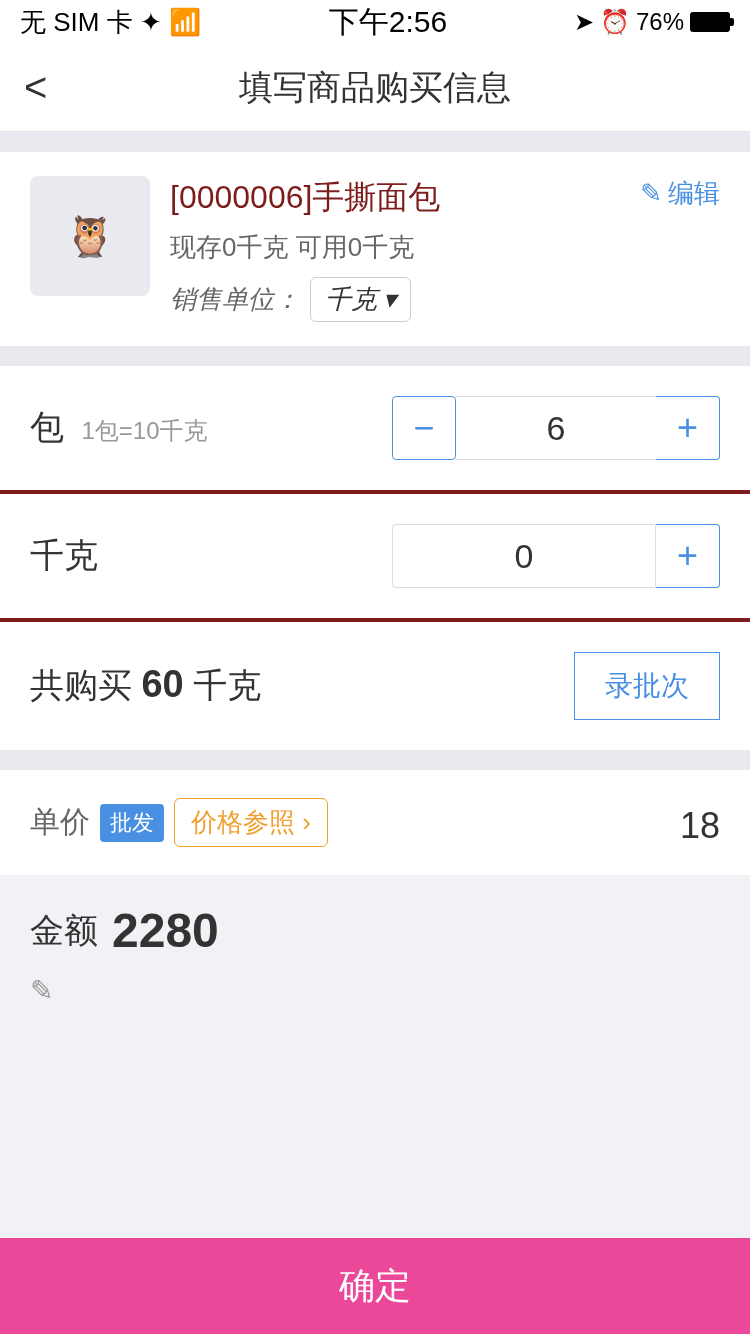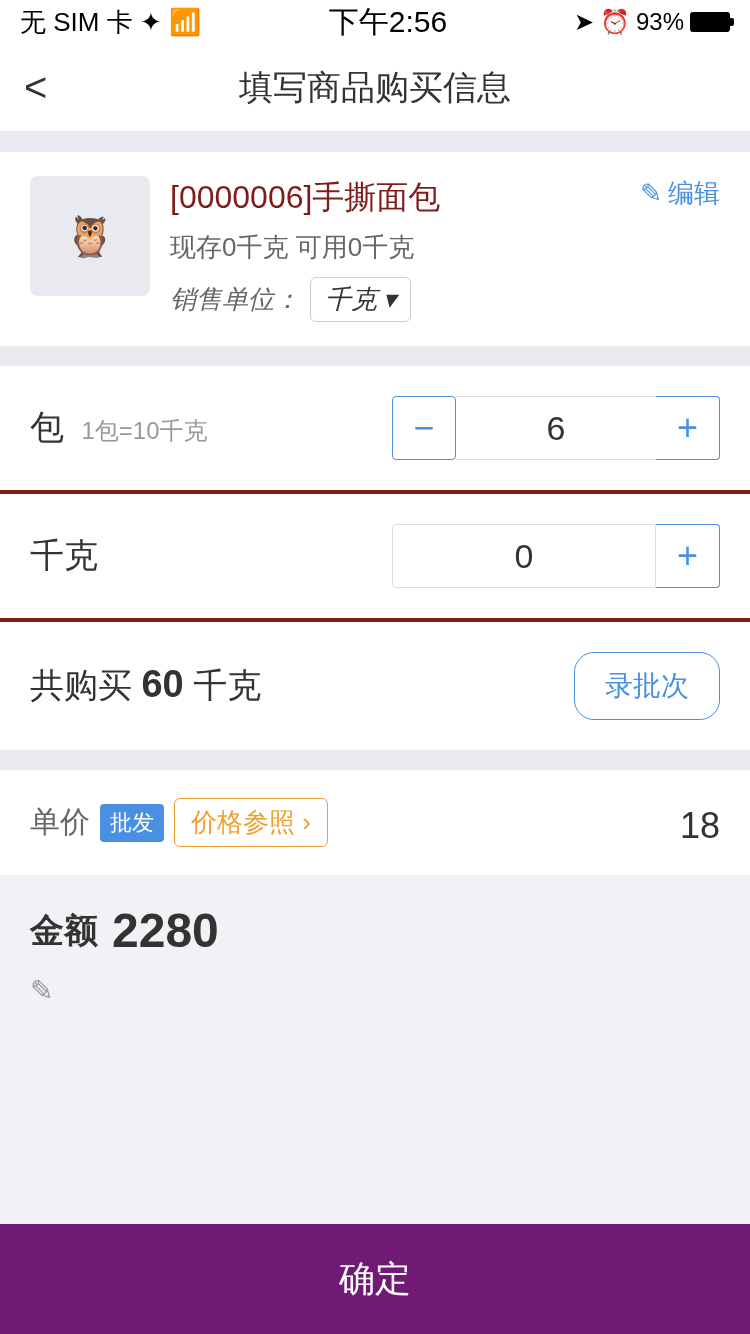--- a/index.html
+++ b/index.html
@@ -212,21 +212,21 @@
       font-size: 34px;
       color: #333;
     }
     .total-highlight {
       font-size: 38px;
       font-weight: 600;
       color: #333;
     }
     .record-btn {
       border: 1px solid #4a90e2;
-      border-radius: 20px;
+      border-radius: 0;
       padding: 14px 30px;
       font-size: 28px;
       color: #4a90e2;
       background: #fff;
       cursor: pointer;
     }
 
     
     .price-section {
       background: #fff;
@@ -275,21 +275,20 @@
     }
     .amount-row {
       display: flex;
       align-items: center;
       gap: 14px;
       margin-bottom: 16px;
     }
     .amount-label {
       font-size: 34px;
       color: #333;
-      font-weight: bold;
     }
     .amount-value {
       font-size: 48px;
       font-weight: 600;
       color: #333;
     }
     .remark-row {
       display: flex;
       align-items: center;
       gap: 10px;
@@ -299,22 +298,22 @@
     .pencil-icon {
       font-size: 28px;
       color: #999;
     }
 
     
     .spacer { flex: 1; background: #f0f2f5; }
 
     
     .confirm-btn {
-      height: 110px;
-      background: #701a75;
+      height: 96px;
+      background: #ec4899;
       color: #fff;
       font-size: 36px;
       display: flex;
       align-items: center;
       justify-content: center;
       cursor: pointer;
       border: none;
       width: 100%;
     }
   </style>
@@ -323,21 +322,21 @@
 
 <div class="status-bar">
   <div class="status-left">
     <span>无 SIM 卡 ✦</span>
     <span>📶</span>
   </div>
   <div class="status-center">下午2:56</div>
   <div class="status-right">
     <span>➤</span>
     <span>⏰</span>
-    <span>93%</span>
+    <span>76%</span>
     <div class="battery-icon"></div>
   </div>
 </div>
 
 <div class="nav-bar">
   <div class="nav-back">&lt;</div>
   <div class="nav-title">填写商品购买信息</div>
 </div>
 
 <div class="divider"></div>

